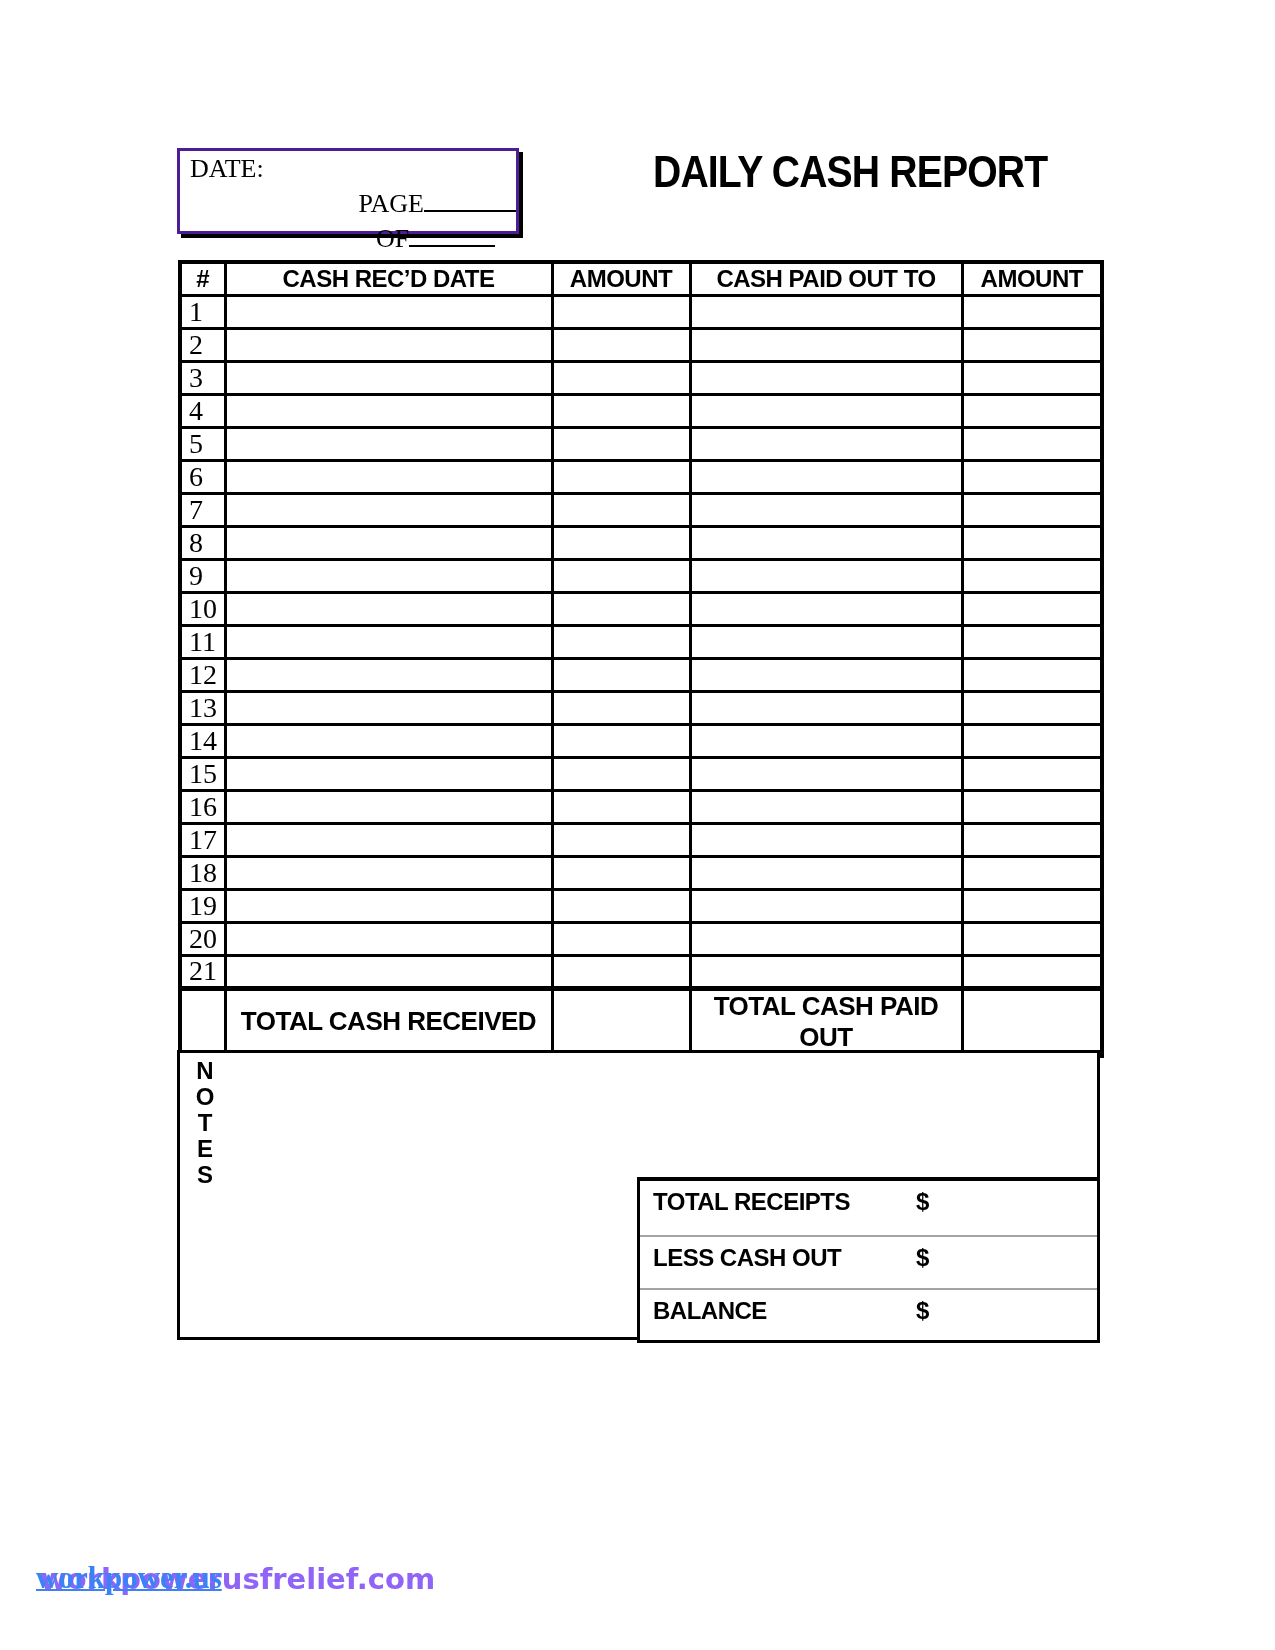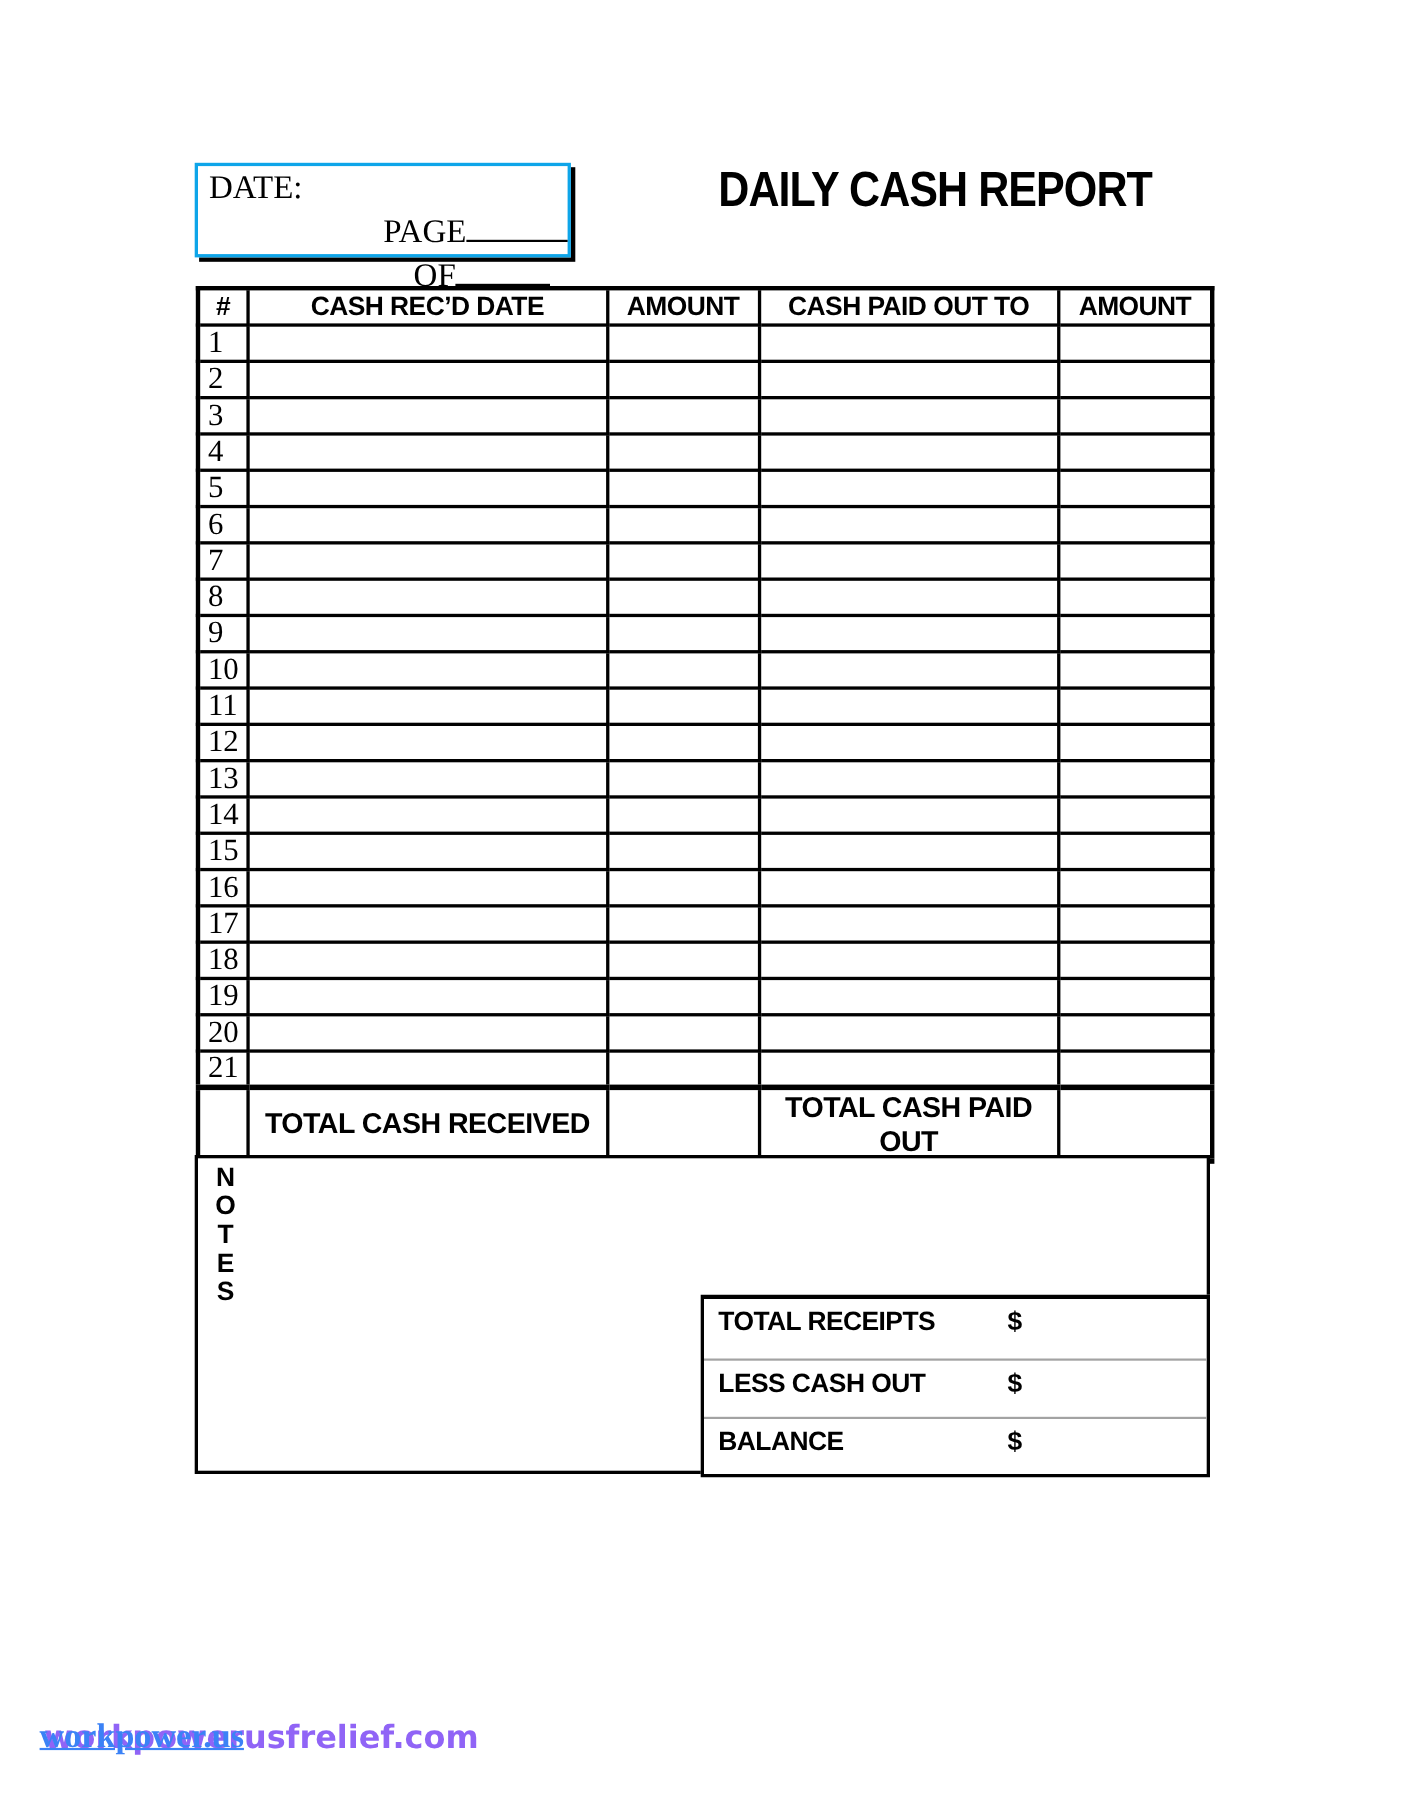--- a/index.html
+++ b/index.html
@@ -9,25 +9,25 @@
     position: relative;
     font-family: "Liberation Sans", sans-serif;
     color: #000;
     overflow: hidden;
   }
 
   
   .date-box {
     position: absolute; left: 177px; top: 148px;
     width: 342px; height: 86px;
-    border: 3px solid #0ea5e9;
+    border: 3px solid #4c1d95;
     box-shadow: 4px 4px 0 0 #000;
     background: #fff;
     font-family: "Liberation Serif", serif;
-    font-size: 30px;
+    font-size: 26px;
   }
   .date-line { padding: 3px 0 0 10px; }
   .pageline { margin: 2px 0 0 168px; text-align: right; }
   .ofline   { margin: 2px 0 0 196px; }
   .uline {
     display: inline-block; height: 1em;
     border-bottom: 2px solid #000;
     vertical-align: baseline;
   }
   .uline.w90 { width: 92px; }

